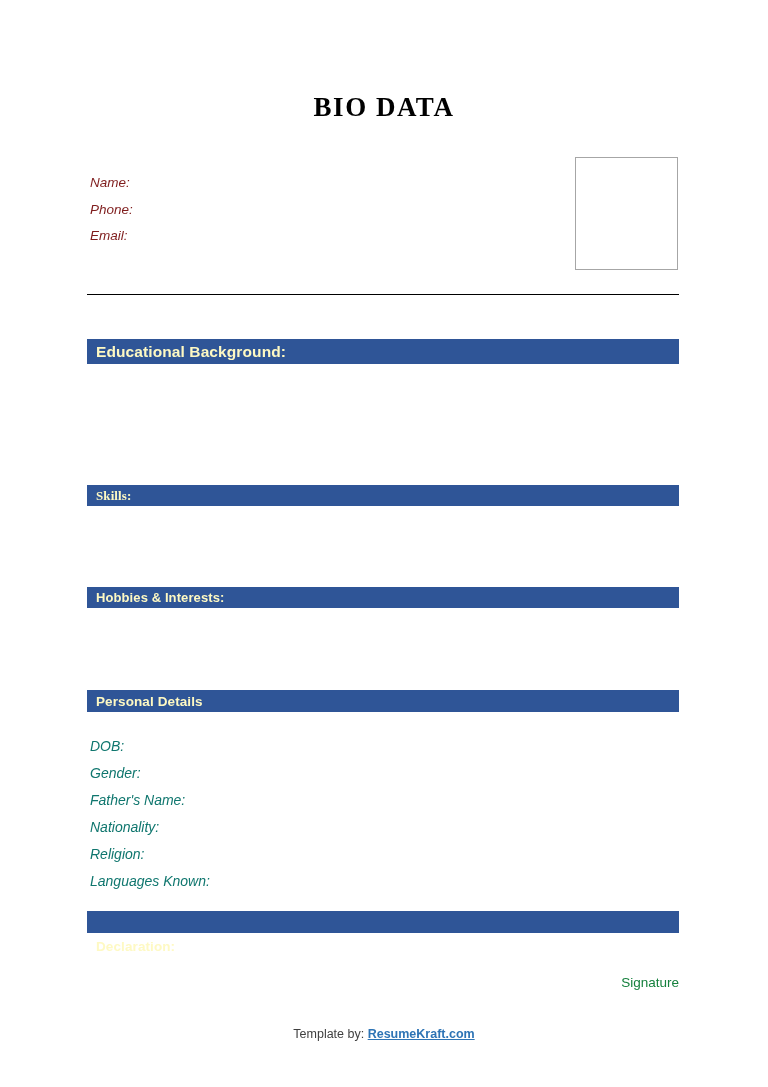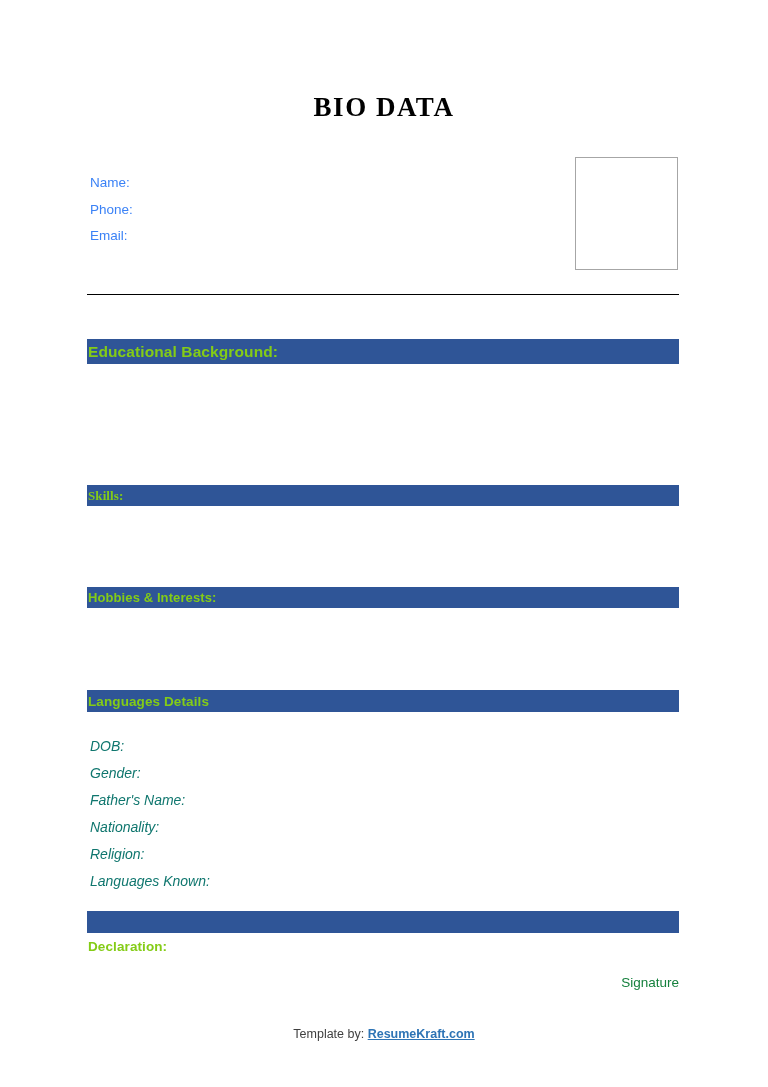--- a/index.html
+++ b/index.html
@@ -41,23 +41,24 @@
 
   
   .contact-block {
     position: absolute;
     left: 90px;
     top: 170px;
     width: 400px;
   }
   .contact-line {
     font-size: 13.5px;
-    color: #3b82f6;
+    color: #7f1d1d;
     line-height: 26.5px;
     white-space: nowrap;
+    font-style: italic;
   }
 
   
   .photo-box {
     position: absolute;
     left: 575px;
     top: 157px;
     width: 103px;
     height: 113px;
     border: 1.5px solid #a6a6a6;
@@ -79,23 +80,23 @@
   .bar {
     position: absolute;
     left: 87px;
     width: 592px;
     background: #2F5597;
     box-sizing: border-box;
     display: flex;
     align-items: center;
   }
   .bar-label {
-    color: #84cc16;
+    color: #fef9c3;
     font-weight: bold;
-    padding-left: 1px;
+    padding-left: 9px;
     white-space: nowrap;
     letter-spacing: 0.1px;
   }
 
   .bar.b-edu      { top: 339px; height: 25px; }
   .bar.b-edu .bar-label      { font-size: 15.5px; }
 
   .bar.b-skills   { top: 485px; height: 21px; }
   .bar.b-skills .bar-label   { font-size: 13px; font-family: Liberation Serif, serif; }
 
@@ -173,21 +174,21 @@
 
   <div class="bar b-skills">
     <span class="bar-label">Skills:</span>
   </div>
 
   <div class="bar b-hobbies">
     <span class="bar-label">Hobbies &amp; Interests:</span>
   </div>
 
   <div class="bar b-personal">
-    <span class="bar-label">Languages Details</span>
+    <span class="bar-label">Personal Details</span>
   </div>
 
   <div class="details-block">
     <div class="detail-line">DOB:</div>
     <div class="detail-line">Gender:</div>
     <div class="detail-line">Father's Name:</div>
     <div class="detail-line">Nationality:</div>
     <div class="detail-line">Religion:</div>
     <div class="detail-line">Languages Known:</div>
   </div>

